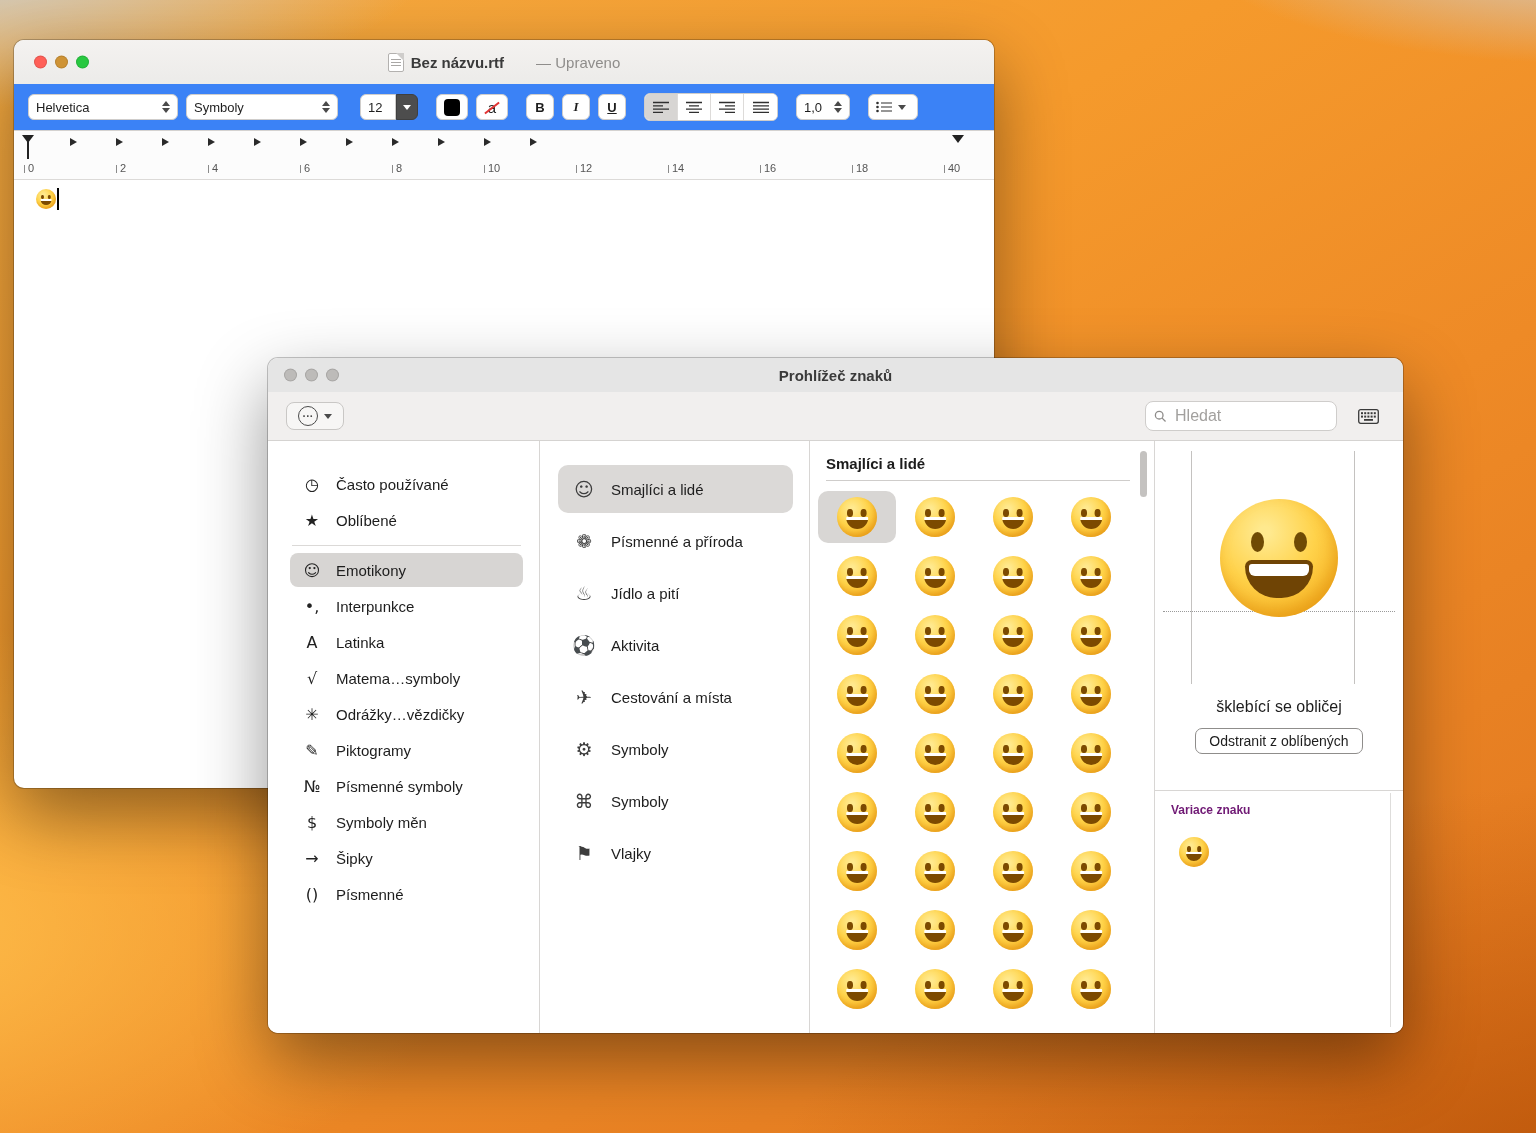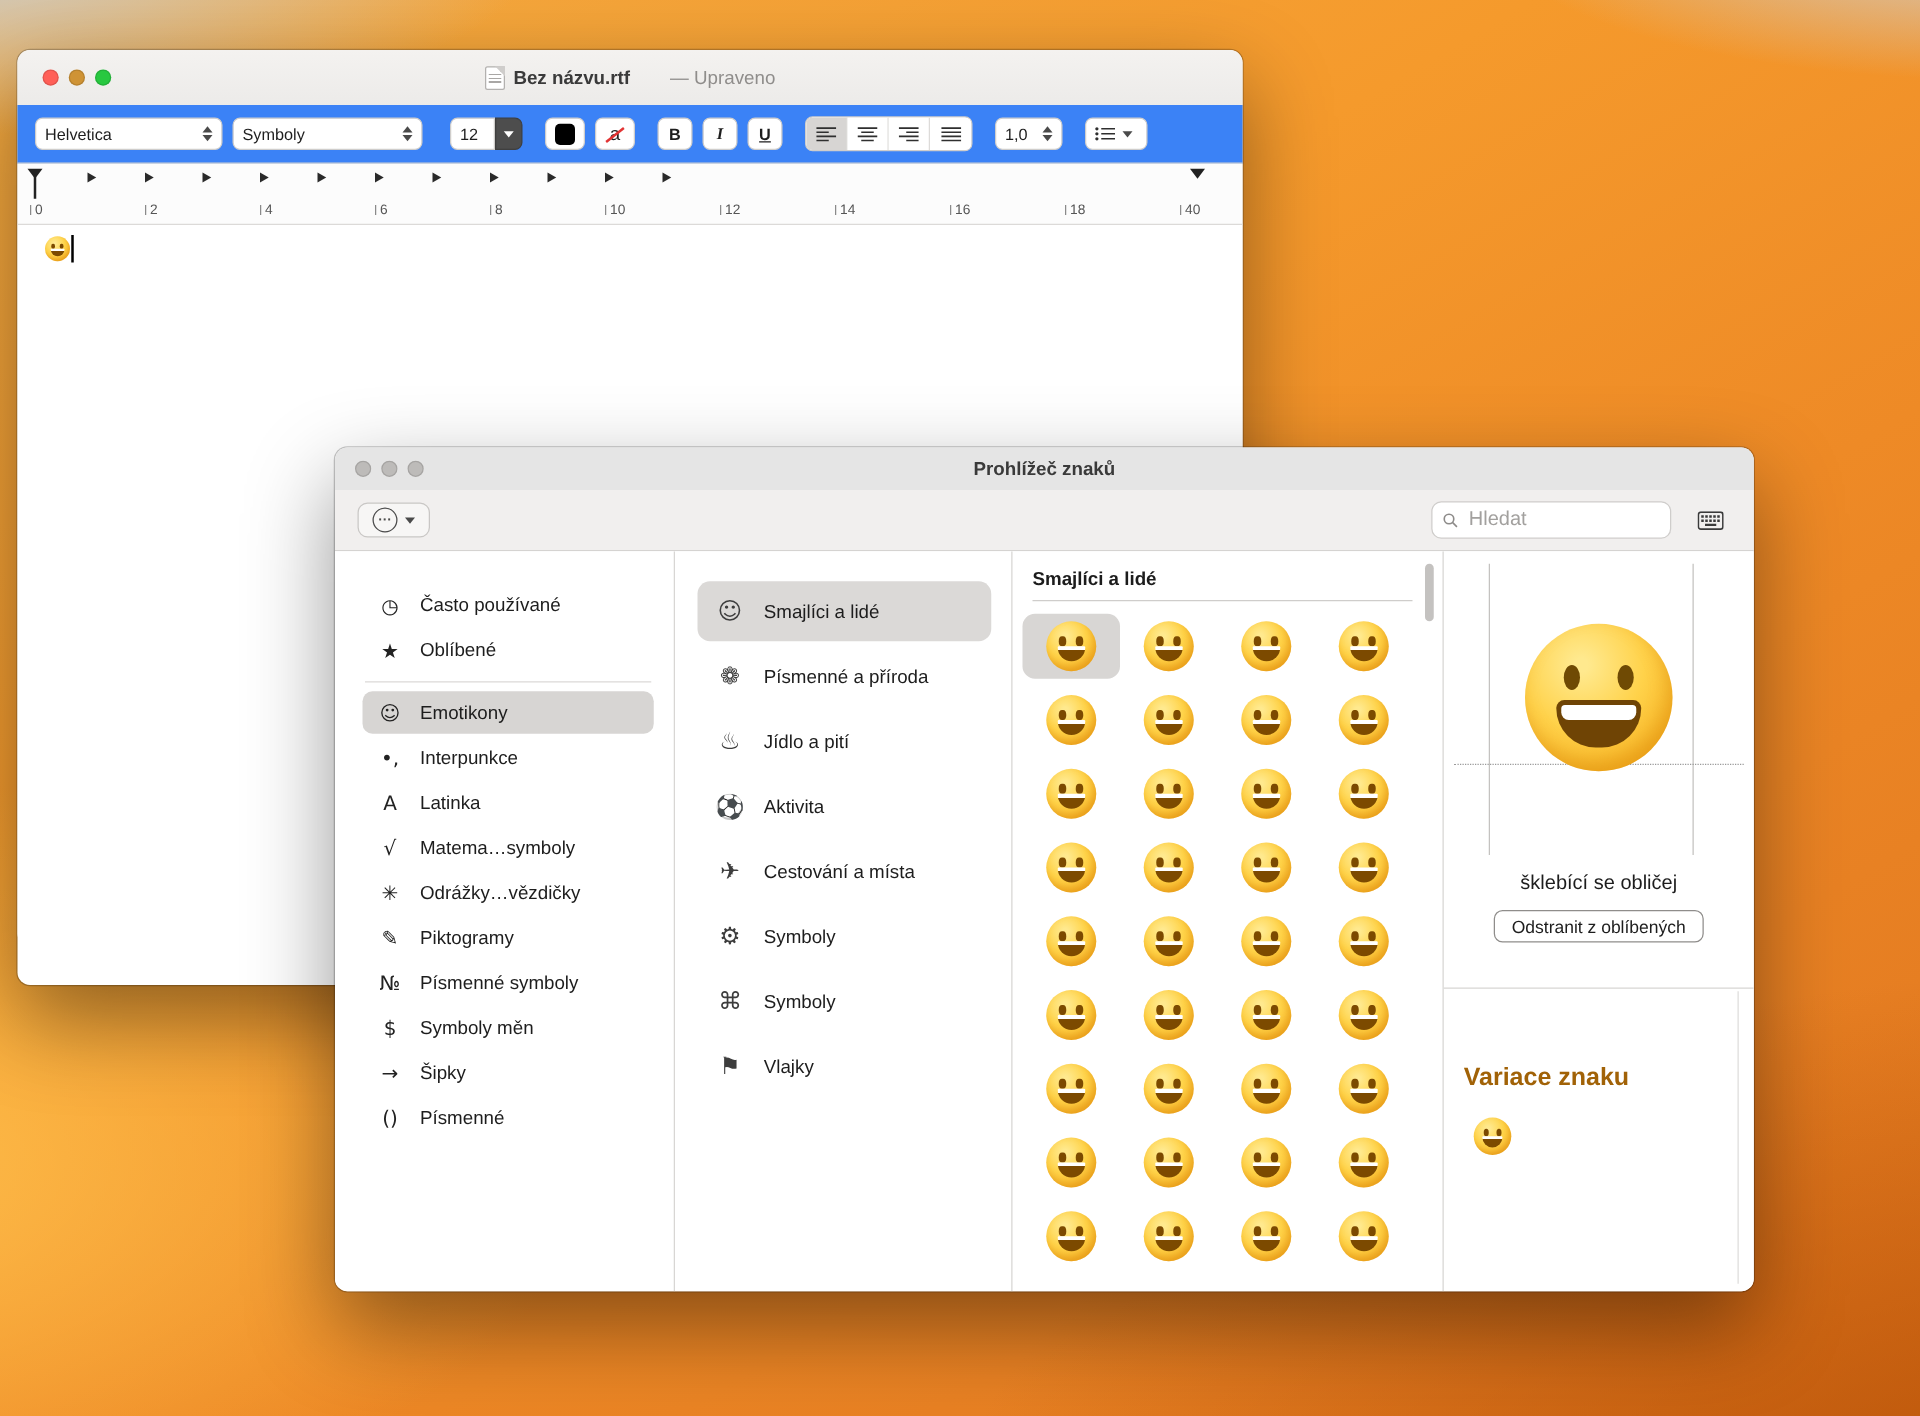--- a/index.html
+++ b/index.html
@@ -153,21 +153,21 @@
   .guide{position:absolute;background:#c4c2c0;}
   .guide.v{width:1px;top:10px;bottom:2px;}
   .guide.v1{left:36px;}
   .guide.v2{right:48px;}
   .guide.hd{position:absolute;left:8px;right:8px;top:170px;height:0;border-top:1px dotted #9a9a9a;background:none;}
   .glyph-box .bigface{position:absolute;left:50%;top:58px;transform:translateX(-50%);}
   .glyph-name{text-align:center;font-size:16px;color:#1d1d1d;margin-top:12px;}
   .fav-btn{display:block;margin:12px auto 0;height:26px;padding:0 13px;background:#fff;
     border:1px solid #8f8d8b;border-radius:7px;font-size:14px;color:#1d1d1d;font-family:inherit;}
   .variants{margin-top:36px;border-top:1px solid #d8d6d4;padding:12px 16px 0;}
-  .variants-title{font-weight:700;font-size:20px;color:#a16207;margin-top:48px;}
+  .variants-title{font-weight:700;font-size:12px;color:#701a75;}
   .variant-face{font-size:30px;margin:20px 0 0 8px;}
   .variants-scroll-line{position:absolute;right:12px;top:352px;bottom:6px;width:1px;background:#dedddb;}
 </style>
 </head>
 <body>
 
 <section class="window textedit">
   <header class="titlebar">
     <div class="traffic">
       <span class="tl red"></span>

